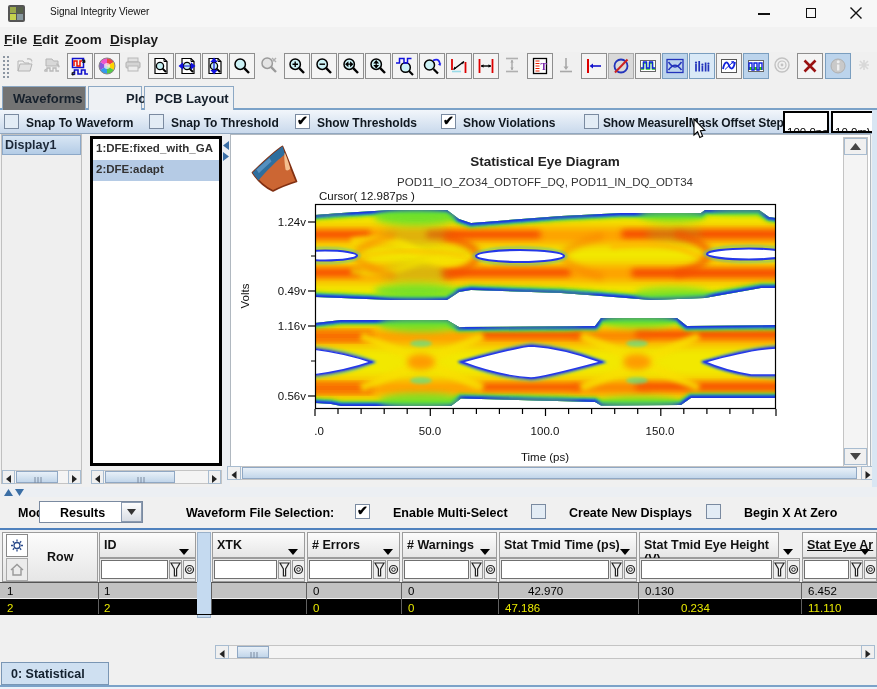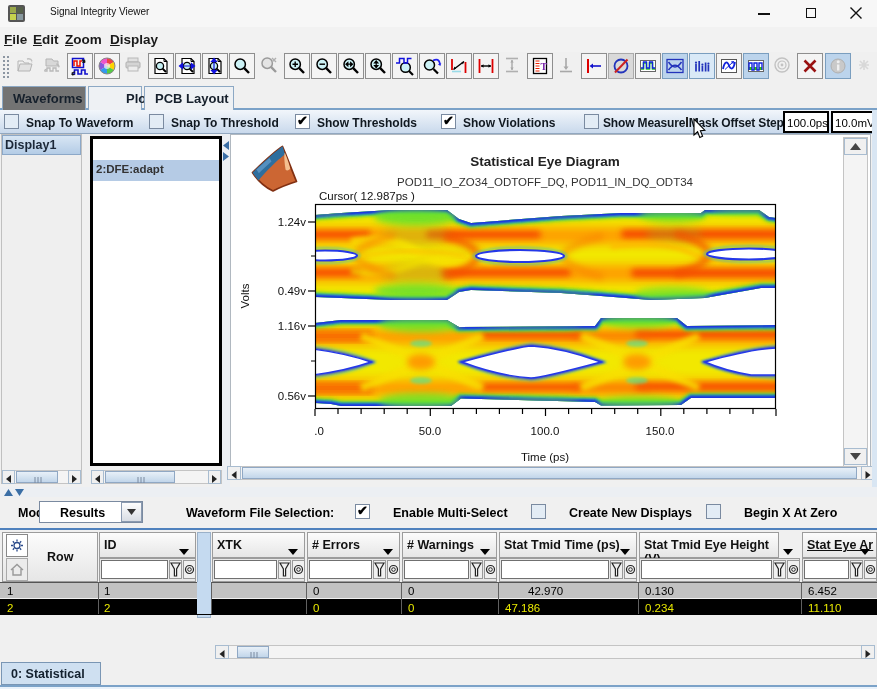--- a/index.html
+++ b/index.html
@@ -28,21 +28,21 @@
 .tab { position:absolute; top:2px; height:24px; white-space:nowrap; font-size:13px; font-weight:bold; color:#16202c;
   border:1px solid #8ca8c4; border-bottom:none; padding:4px 10px 0 10px; background:#eef1f4; }
 .tab.sel { background:#737373; }
 
 #cbrow { left:0; top:110px; width:877px; height:24px;
   background:linear-gradient(#f2f6fb,#c9d9ec); border-bottom:1px solid #92a8c0; }
 .cb { position:absolute; top:4px; width:15px; height:15px; background:#e3ecf5; border:1px solid #7a8aa0; }
 .cb.chk { background:#fff; }
 .cb.chk:after { content:"\2714"; position:absolute; left:1px; top:-2px; font-size:13px; color:#000; font-weight:bold;}
 .cblabel { position:absolute; top:6px; font-size:12px; font-weight:bold; color:#101820; }
-.field { position:absolute; top:1px; height:22px; background:#fff; border:2px solid #000; font-size:11.5px; color:#000; padding:4px 0 0 2px; white-space:nowrap; overflow:hidden; }
+.field { position:absolute; top:1px; height:22px; background:#fff; border:2px solid #000; font-size:11.5px; color:#000; padding:13px 0 0 2px; white-space:nowrap; overflow:hidden; }
 
 #mainarea { left:0; top:134px; width:877px; height:353px; background:#f0f0f0; }
 #leftpanel { left:1px; top:0px; width:81px; height:350px; background:#efefef; border:1px solid #c0c0c0; }
 #dispheader { left:0px; top:0px; width:79px; height:20px; background:linear-gradient(#d8e6f4,#b4cce6); border:1px solid #8ca8c8; font-size:12.5px; font-weight:bold; color:#1c2838; padding:2px 0 0 2px;}
 #listbox { left:90px; top:2px; width:132px; height:330px; background:#fff; border:3px solid #000; }
 .litem { position:absolute; left:0; width:126px; height:21px; font-size:11.5px; font-weight:bold; color:#333; padding:3px 0 0 3px; white-space:nowrap; }
 .sthumb { position:absolute; background:linear-gradient(#e8f0f8,#c2d6ea); border:1px solid #90a8c4; }
 
 #vsplit { left:222px; top:0; width:8px; height:353px; background:#eceff3; }
 #hsplit2 { left:0; top:487px; width:877px; height:10px; background:#eceff3; }
@@ -53,21 +53,21 @@
 #moderow { left:0; top:497px; width:877px; height:31px; background:#f0f0f0; }
 
 #tablewrap { left:0; top:528px; width:877px; height:117px; background:#f0f0f0; border-top:2px solid #4f81bd; }
 .th { position:absolute; top:2px; height:26px; background:linear-gradient(#fcfcfc,#e6e6e6); border:1px solid #9c9c9c; font-size:12.5px; font-weight:bold; color:#111; padding:5px 0 0 4px; }
 .tfc { position:absolute; top:28px; height:24px; background:#e8e8e8; border:1px solid #9c9c9c; }
 .tfi { position:absolute; top:2px; height:19px; background:#fff; border:1px solid #707070; }
 .sorta { position:absolute; width:0; height:0; border-left:5px solid transparent; border-right:5px solid transparent; border-top:6px solid #000; }
 .drow { position:absolute; height:16px; font-size:11.5px; }
 .dcell { position:absolute; padding:2px 0 0 3px; height:16px; font-size:11.5px; }
 
-#btab { left:1px; top:662px; width:100px; height:23px; background:#cfe0f1; border:1px solid #7a96b4; font-size:12.5px; font-weight:bold; color:#13202e; padding:4px 0 0 9px; }
+#btab { left:1px; top:662px; width:108px; height:23px; background:#cfe0f1; border:1px solid #7a96b4; font-size:12.5px; font-weight:bold; color:#13202e; padding:4px 0 0 9px; }
 </style>
 </head>
 <body>
 <div id="win">
   <div class="abs" id="titlebar"></div>
   <div class="abs" id="appicon" style="left:8px;top:5px;width:17px;height:17px;background:#555;border-radius:2px;">
     <div class="abs" style="left:2px;top:2px;width:6px;height:6px;background:#9aa84a;"></div>
     <div class="abs" style="left:9px;top:2px;width:6px;height:6px;background:#55604a;"></div>
     <div class="abs" style="left:2px;top:9px;width:6px;height:6px;background:#c6d24e;"></div>
     <div class="abs" style="left:9px;top:9px;width:6px;height:6px;background:#88989e;"></div>
@@ -350,20 +350,21 @@
       <div class="cblabel" style="left:603px;letter-spacing:-0.15px;">Show Measure<span style="display:inline-block;width:1.5px;height:10px;background:#222;margin:0 1px;"></span>Mask Offset Step</div>
     <div class="field" style="left:783px;width:46px;">100.0ps</div>
     <div class="field" style="left:831px;width:45px;">10.0mV</div>
   </div>
 
   <div class="abs" id="mainarea">
     <div class="abs" id="leftpanel">
         <div class="abs" id="dispheader">Display1</div>
       </div>
     <div class="abs" id="listbox">
+      <div class="litem" style="top:0px;background:#fff;">1:DFE:fixed_with_GA</div>
       <div class="litem" style="top:21px;background:#b5cbe5;">2:DFE:adapt</div>
     </div>
     <div class="abs dotted" id="vsplit"></div>
     <div class="abs" id="plotpanel">
         <svg width="639" height="344" viewBox="0 0 639 344" style="position:absolute;left:0;top:0;">
 <defs>
 <filter id="b0_8" x="-60%" y="-60%" width="220%" height="220%">
               <feGaussianBlur stdDeviation="0.8"></feGaussianBlur>
             </filter>
 <filter id="b1" x="-60%" y="-60%" width="220%" height="220%">
@@ -700,21 +701,21 @@
     <div class="dcell" style="left:405px;top:53px;color:#000;">0</div>
     <div class="dcell" style="left:525px;top:53px;color:#000;">42.970</div>
     <div class="dcell" style="left:642px;top:53px;color:#000;">0.130</div>
     <div class="dcell" style="left:805px;top:53px;color:#000;">6.452</div>
     <div class="drow" style="left:0px;top:69px;width:877px;background:#000;"></div>
     <div class="dcell" style="left:4px;top:70px;color:#e8e800;">2</div>
     <div class="dcell" style="left:101px;top:70px;color:#e8e800;">2</div>
     <div class="dcell" style="left:310px;top:70px;color:#e8e800;">0</div>
     <div class="dcell" style="left:405px;top:70px;color:#e8e800;">0</div>
     <div class="dcell" style="left:502px;top:70px;color:#e8e800;">47.186</div>
-    <div class="dcell" style="left:642px;top:70px;color:#e8e800;">0.234</div>
+    <div class="dcell" style="left:678px;top:70px;color:#e8e800;">0.234</div>
     <div class="dcell" style="left:805px;top:70px;color:#e8e800;">11.110</div>
     <div class="abs" style="left:197px;top:52px;width:14px;height:32px;background:#c5daf0;"></div>
     <div class="abs" style="left:98px;top:52px;width:1px;height:32px;background:#606060;"></div>
     <div class="abs" style="left:211px;top:52px;width:1px;height:32px;background:#606060;"></div>
     <div class="abs" style="left:306px;top:52px;width:1px;height:32px;background:#606060;"></div>
     <div class="abs" style="left:401px;top:52px;width:1px;height:32px;background:#606060;"></div>
     <div class="abs" style="left:498px;top:52px;width:1px;height:32px;background:#606060;"></div>
     <div class="abs" style="left:638px;top:52px;width:1px;height:32px;background:#606060;"></div>
     <div class="abs" style="left:801px;top:52px;width:1px;height:32px;background:#606060;"></div>
     </div>

